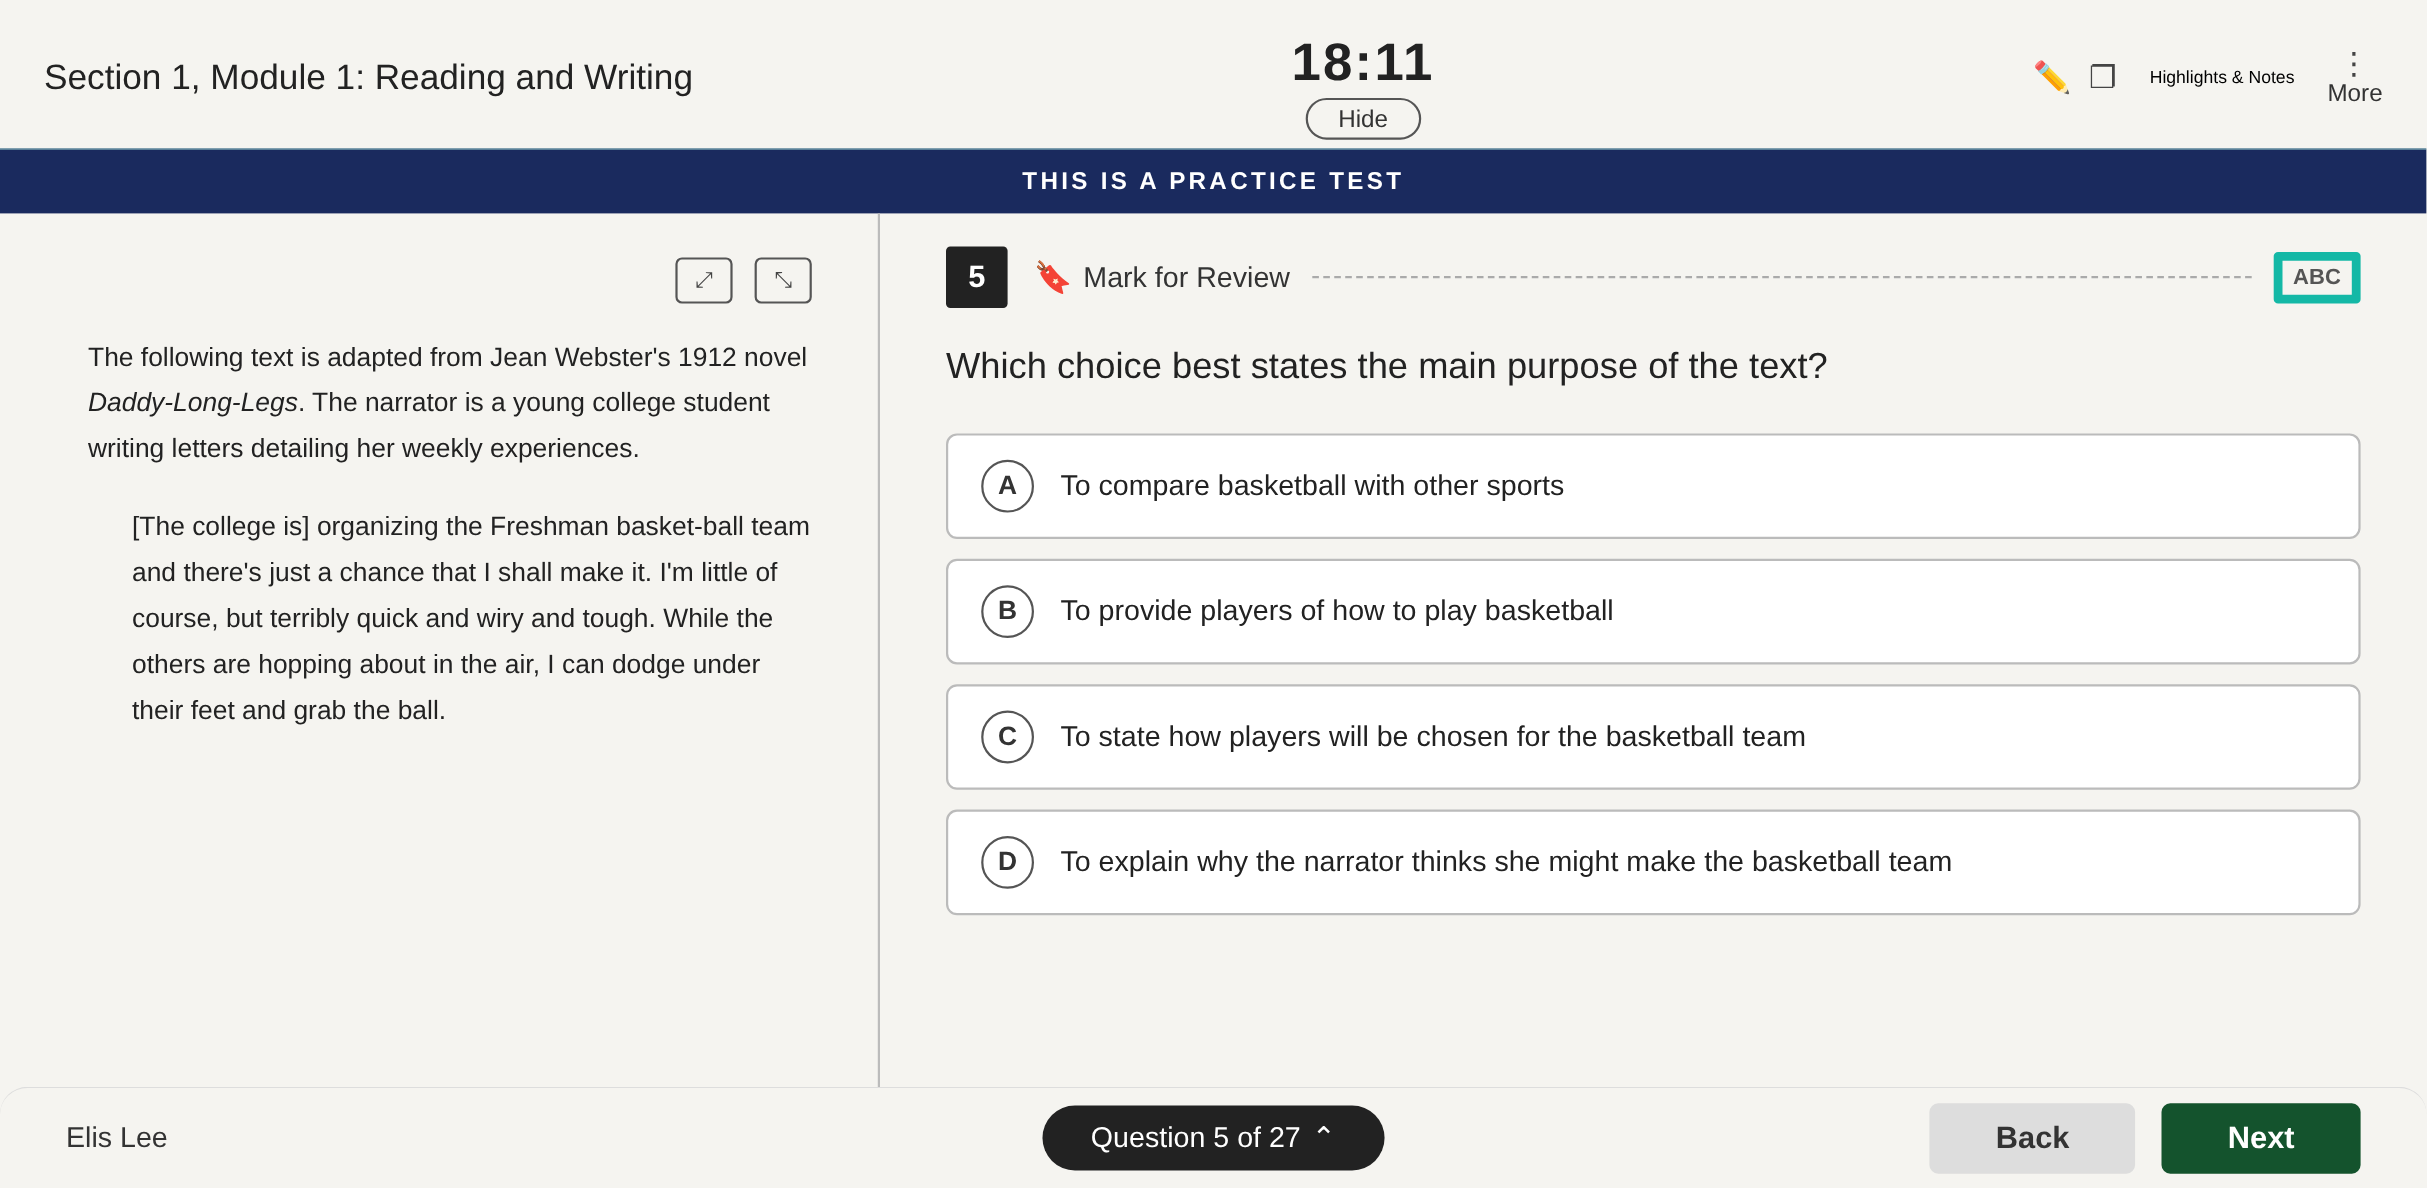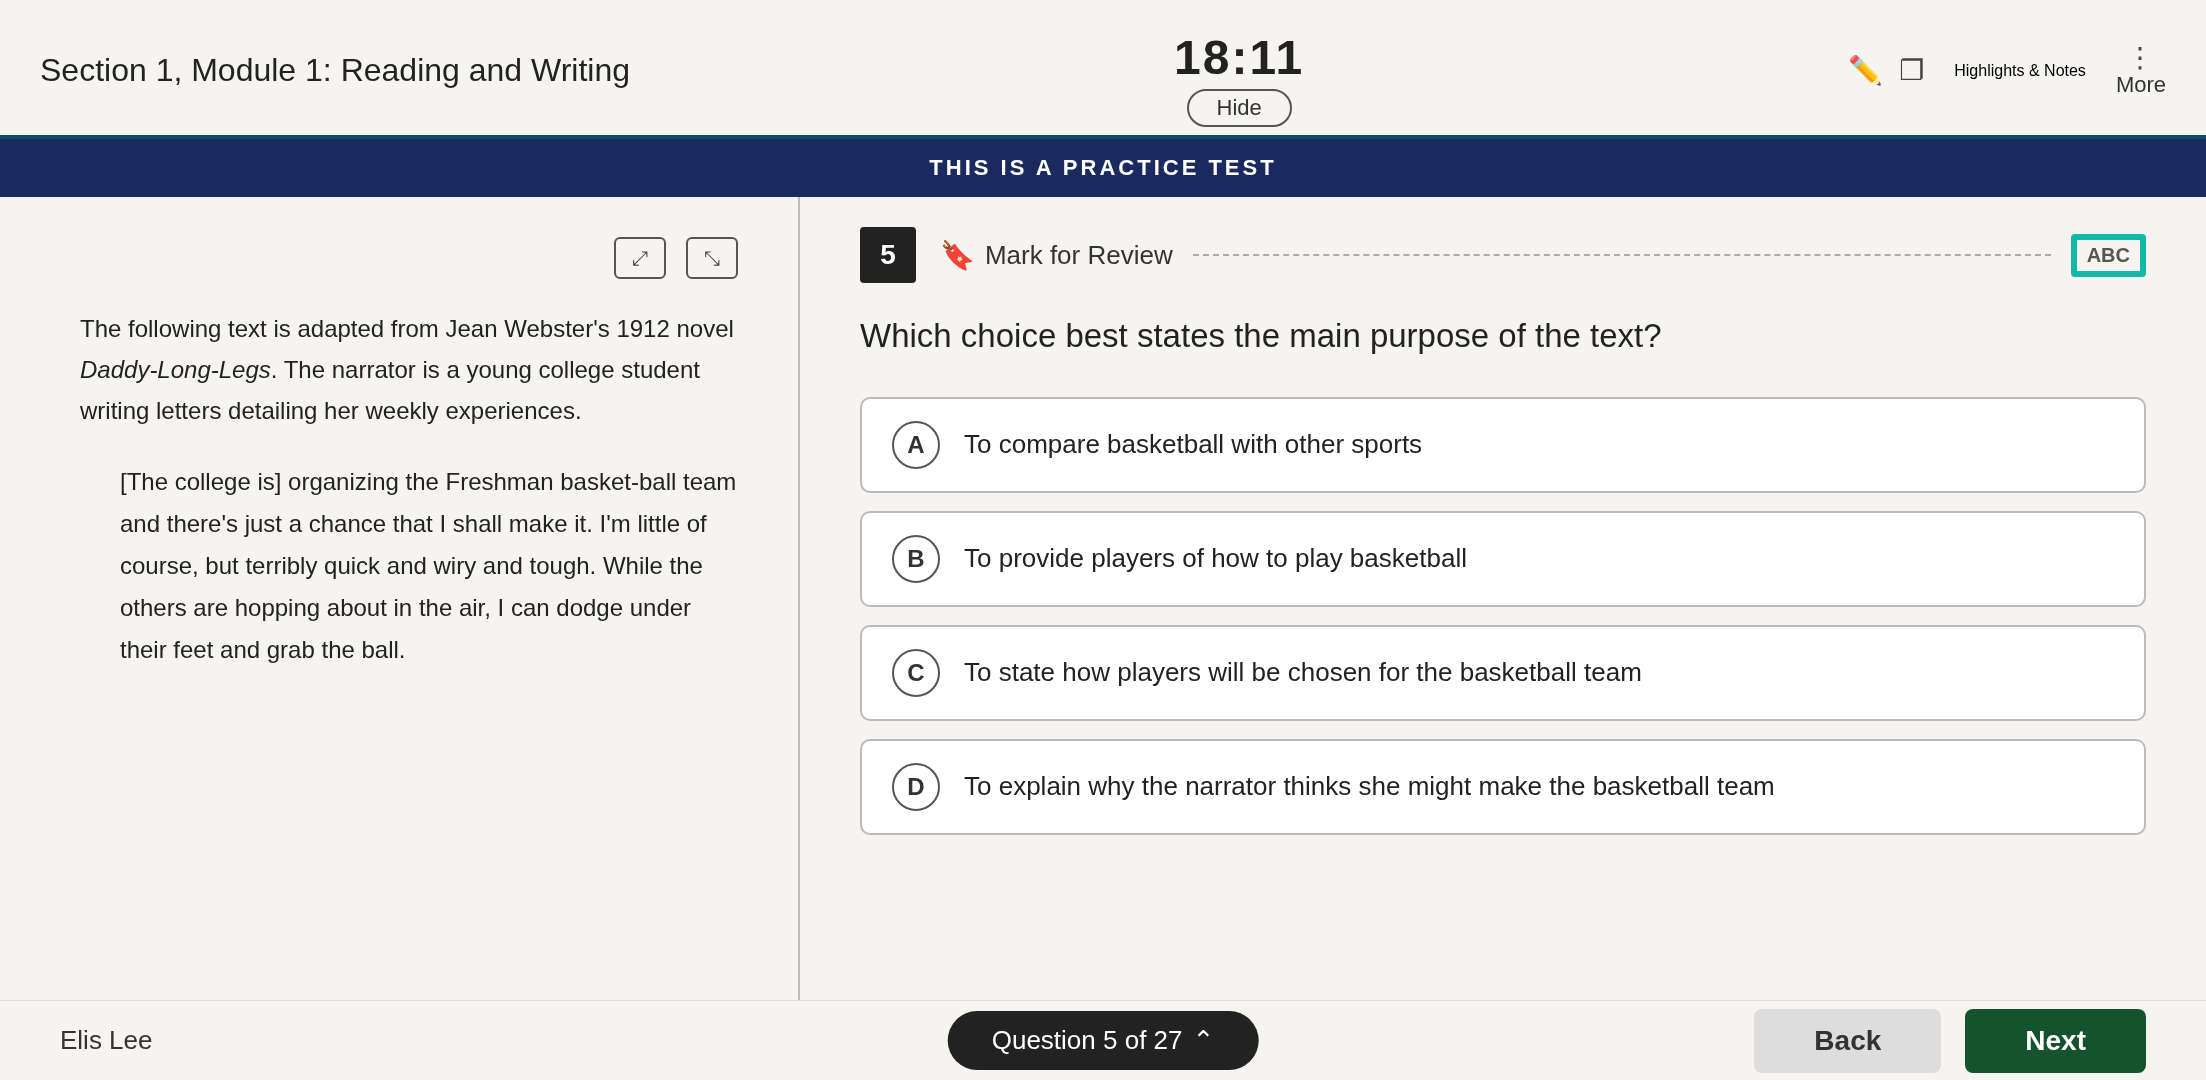--- a/index.html
+++ b/index.html
@@ -12,21 +12,21 @@
       position: relative;
     }
 
     
     .header {
       display: flex;
       align-items: center;
       justify-content: space-between;
       padding: 14px 40px 8px 40px;
       background: #f5f4f0;
-      border-bottom: 4px solid #0c4a6e;
+      border-bottom: 1px solid #0c4a6e;
       position: relative;
     }
     .header-left {
       display: flex;
       flex-direction: column;
     }
     .header-title {
       font-size: 32px;
       font-weight: 500;
       color: #222;
@@ -203,21 +203,21 @@
       border: none;
       cursor: pointer;
       font-size: 26px;
       color: #333;
     }
     .bookmark-icon {
       font-size: 28px;
       color: #555;
     }
     .abc-badge {
-      border: 6px solid #14b8a6;
+      border: 8px solid #14b8a6;
       border-radius: 4px;
       padding: 4px 10px;
       font-size: 20px;
       color: #555;
       font-weight: 700;
     }
     .dashed-line {
       border-top: 2px dashed #aaa;
       flex: 1;
       margin: 0 20px;
@@ -265,27 +265,28 @@
       flex: 1;
       line-height: 1.5;
     }
 
     
     .footer {
       position: absolute;
       bottom: 0;
       left: 0;
       right: 0;
-      height: 80px;
+      height: 92px;
       display: flex;
       align-items: center;
       justify-content: space-between;
       padding: 0 60px;
       background: #f5f4f0;
       border-top: 1px solid #ddd;
+      border-radius: 25px;
     }
     .footer-left {
       font-size: 26px;
       color: #333;
     }
     .footer-center {
       position: absolute;
       left: 50%;
       transform: translateX(-50%);
     }

